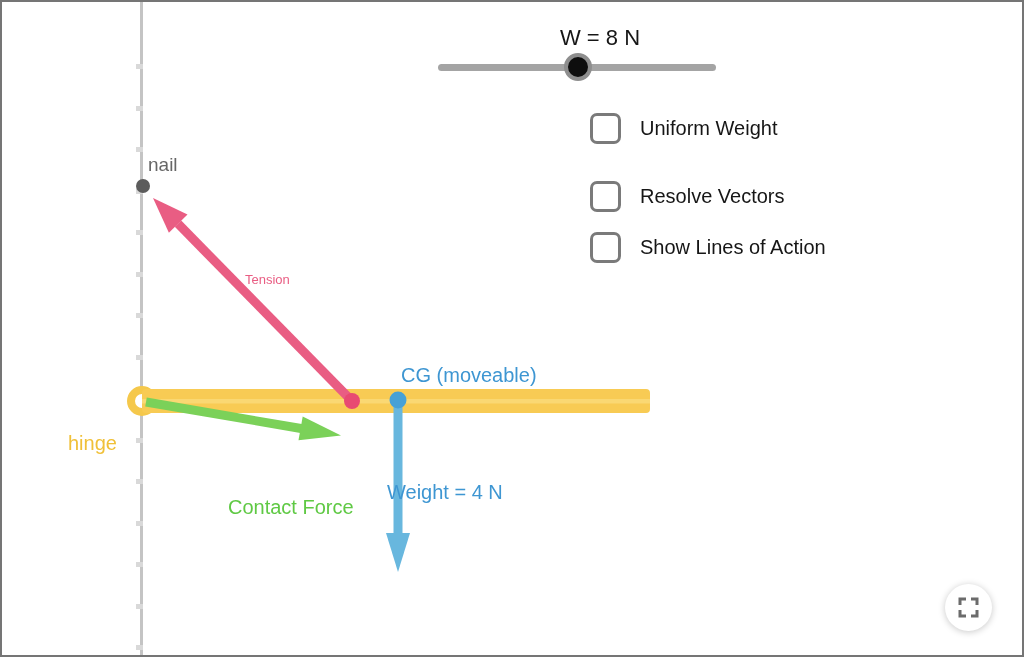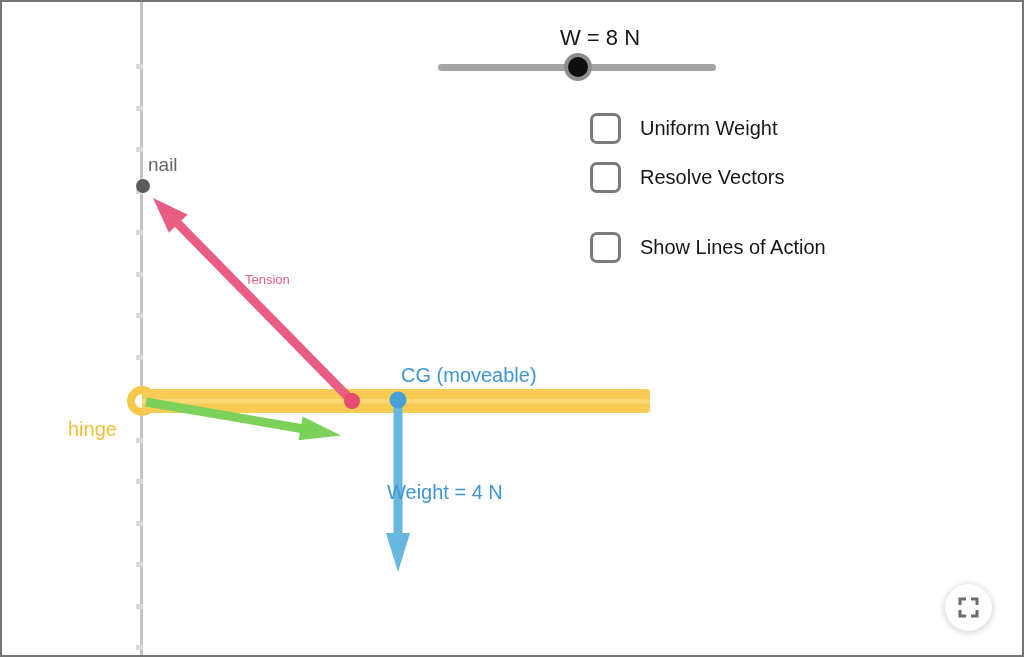--- a/index.html
+++ b/index.html
@@ -24,21 +24,21 @@
   .weight line    { stroke:var(--weight_arrow); stroke-width:9; }
   .weight polygon { fill:var(--weight_arrow); }
   .tension-point  { fill:var(--tension_point); }
   .nail-point     { fill:var(--nail); }
   .cg-point       { fill:var(--cg_point); cursor:pointer; }
 
   
   .lbl { position:absolute; white-space:nowrap; }
   .lbl-nail    { left:146px; top:152px; font-size:19px; color:var(--nail_label); }
   .lbl-tension { left:243px; top:270px; font-size:13px; color:var(--tension); }
-  .lbl-hinge   { left:66px;  top:416px; font-size:20px; color:var(--hinge_label); }
+  .lbl-hinge   { left:66px;  top:430px; font-size:20px; color:var(--hinge_label); }
   .lbl-cg      { left:399px; top:362px; font-size:20px; color:var(--blue_label); }
   .lbl-weight  { left:385px; top:479px; font-size:20px; color:var(--blue_label); }
   .lbl-contact { left:226px; top:494px; font-size:20px; color:var(--contact_label); }
 
   
   .slider-label {
     position:absolute; left:598px; top:23px; transform:translateX(-50%);
     font-size:22px; color:var(--text);
   }
   .slider-track {
@@ -49,21 +49,21 @@
     position:absolute; left:562px; top:51px; width:28px; height:28px;
     background:var(--slider_knob); border:4px solid var(--slider_knob_ring);
     border-radius:50%; cursor:pointer;
   }
 
   
   .cb-row {
     position:absolute; left:588px; display:flex; align-items:center;
     gap:19px; height:32px; cursor:pointer;
   }
-  .cb-row-0 { top:110px; } .cb-row-1 { top:159px; } .cb-row-2 { top:229px; }
+  .cb-row-0 { top:110px; } .cb-row-1 { top:178px; } .cb-row-2 { top:229px; }
   .cb-box {
     width:31px; height:31px; background:#fff; flex:0 0 auto;
     border:3px solid var(--checkbox_border); border-radius:7px;
   }
   .cb-label { font-size:20px; color:var(--text); }
 
   
   .fs-btn {
     position:absolute; left:943px; top:582px; width:47px; height:47px;
     background:#ffffff; border-radius:50%;
@@ -120,20 +120,21 @@
     <circle class="tension-point" cx="350" cy="399" r="8"></circle>
     <circle class="nail-point" cx="141" cy="184" r="7"></circle>
     <circle class="cg-point" cx="396" cy="398" r="8.5"></circle>
   </svg>
 
   <div class="lbl lbl-nail">nail</div>
   <div class="lbl lbl-tension">Tension</div>
   <div class="lbl lbl-hinge">hinge</div>
   <div class="lbl lbl-cg">CG (moveable)</div>
   <div class="lbl lbl-weight">Weight = 4 N</div>
+  <div class="lbl lbl-contact">Contact Force</div>
 
   <div class="slider-label">W = 8 N</div>
   <div class="slider-track"></div>
   <div class="slider-knob"></div>
 
   <div class="cb-row cb-row-0">
     <div class="cb-box"></div>
     <div class="cb-label">Uniform Weight</div>
   </div>
   <div class="cb-row cb-row-1">

